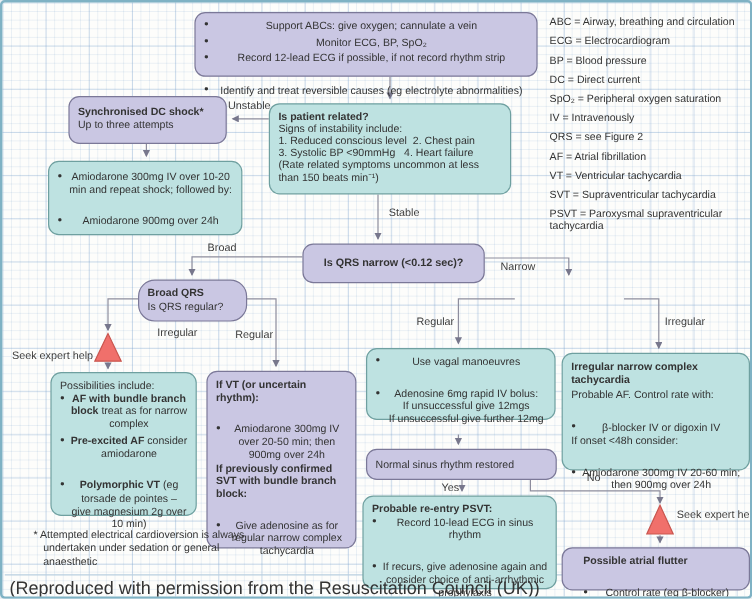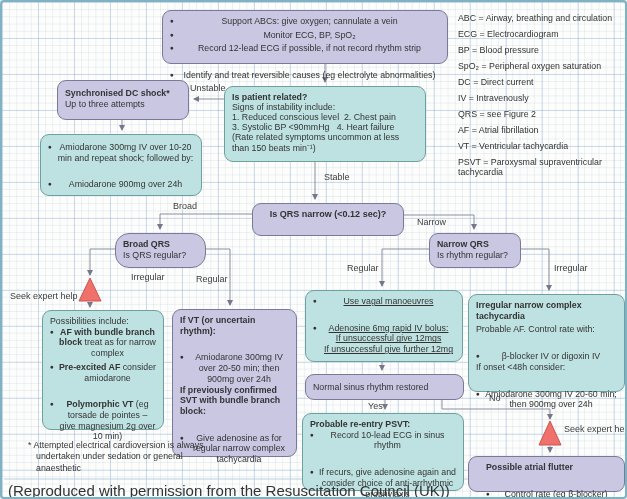--- a/index.html
+++ b/index.html
@@ -13,21 +13,21 @@
       linear-gradient(to right, rgba(120,160,205,0.14) 1px, transparent 1px),
       linear-gradient(to bottom, rgba(120,160,205,0.14) 1px, transparent 1px);
     background-size: 36px 36px, 36px 36px, 7.2px 7.2px, 7.2px 7.2px;
     border:2px solid #7fb2c4; border-radius:4px; overflow:hidden;
   }
   .bx { position:absolute; box-sizing:border-box; border-radius:9px;
         border:1px solid #7b7898; padding:5px 7px; font-size:8.8px; line-height:1.22; }
   .lav { background:#cac7e3; border-color:#7b7898; }
   .teal { background:#bee2e1; border-color:#6fa0a0; }
   .bt { font-weight:bold; }
-  .ctr { display:flex; justify-content:center; text-align:center; }
+  .ctr { display:flex; align-items:center; justify-content:center; text-align:center; }
   ul.bl { margin:0; padding:0; list-style:none;text-align:center; }
   .bl li { position:relative; padding-left:9px; margin-bottom:3px; }
   .bl li:last-child { margin-bottom:0;margin-top:16px; }
   .bl li::before { content:"●"; position:absolute; left:0; top:1px; font-size:6.5px; }
   .gap { margin-bottom:5px; }
   .pre { white-space:pre-wrap; }
   .lbl { position:absolute; font-size:9px; color:#3d3d3d; white-space:nowrap; }
   #connectors { position:absolute; left:0; top:0; pointer-events:none; }
   .legend { position:absolute; left:456px; top:12px; width:170px; font-size:8.8px; }
   .legend div { margin-bottom:6.2px; line-height:1.12; }
@@ -74,26 +74,27 @@
       <li>Monitor ECG, BP, SpO₂</li>
       <li>Record 12-lead ECG if possible, if not record rhythm strip</li>
       <li>Identify and treat reversible causes (eg electrolyte abnormalities)</li>
     </ul>
   </div>
 
   <div class="legend">
     <div>ABC = Airway, breathing and circulation</div>
     <div>ECG = Electrocardiogram</div>
     <div>BP = Blood pressure</div>
+    <div>DC = Direct current</div>
     <div>SpO₂ = Peripheral oxygen saturation</div>
-    <div>DC = Direct current</div>
     <div>IV = Intravenously</div>
     <div>QRS = see Figure 2</div>
     <div>AF = Atrial fibrillation</div>
     <div>VT = Ventricular tachycardia</div>
+    <div>SVT = Supraventricular tachycardia</div>
     <div>PSVT = Paroxysmal supraventricular tachycardia</div>
   </div>
 
   <div class="bx lav" style="left:55px; top:78px; width:132px; height:40px; padding-top:7px;">
     <div class="bt">Synchronised DC shock*</div>
     <div>Up to three attempts</div>
   </div>
 
   <div class="bx teal" style="left:38px; top:132px; width:162px; height:62px; padding-top:7px;">
     <ul class="bl">
@@ -112,24 +113,20 @@
 
   <div class="bx lav ctr bt" style="left:250px; top:201px; width:152px; height:33px; font-size:9px;">
     <span>Is QRS narrow (&lt;0.12 sec)?</span>
   </div>
 
   <div class="bx lav" style="left:113px; top:231px; width:91px; height:35px;border-radius:14px;">
     <div class="bt">Broad QRS</div>
     <div>Is QRS regular?</div>
   </div>
 
-  <div class="bx lav" style="left:427px; top:231px; width:92px; height:35px;">
-    <div class="bt">Narrow QRS</div>
-    <div>Is rhythm regular?</div>
-  </div>
 
   <div class="bx teal" style="left:40px; top:308px; width:122px; height:120px;">
     <div>Possibilities include:</div>
     <ul class="bl">
       <li class="gap"><span class="bt">AF with bundle branch block</span><span> treat as for narrow complex</span></li>
       <li class="gap"><span class="bt">Pre-excited AF</span><span> consider amiodarone</span></li>
       <li><span class="bt">Polymorphic VT</span><span> (eg torsade de pointes – give magnesium 2g over 10 min)</span></li>
     </ul>
   </div>
 
@@ -137,21 +134,21 @@
     <div class="bt">If VT (or uncertain rhythm):</div>
     <ul class="bl gap">
       <li>Amiodarone 300mg IV over 20-50 min; then 900mg over 24h</li>
     </ul>
     <div class="bt">If previously confirmed SVT with bundle branch block:</div>
     <ul class="bl">
       <li>Give adenosine as for regular narrow complex tachycardia</li>
     </ul>
   </div>
 
-  <div class="bx teal" style="left:303px; top:288px; width:158px; height:72px;text-decoration:underline;">
+  <div class="bx teal" style="left:303px; top:288px; width:158px; height:60px;">
     <ul class="bl">
       <li>Use vagal manoeuvres</li>
       <li>
         <div>Adenosine 6mg rapid IV bolus:</div>
         <div>If unsuccessful give 12mgs</div>
         <div>If unsuccessful give further 12mg</div>
       </li>
     </ul>
   </div>
 

